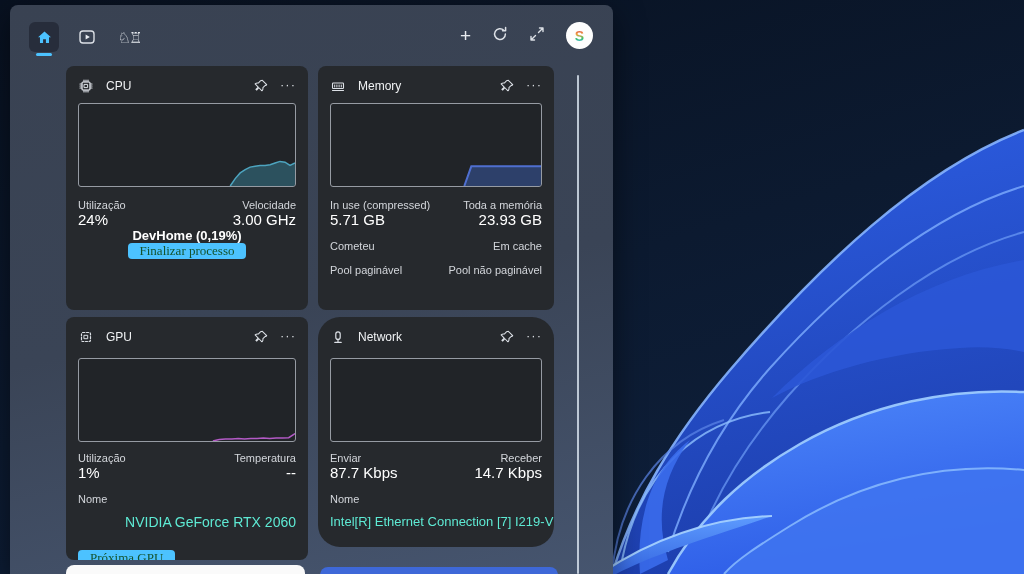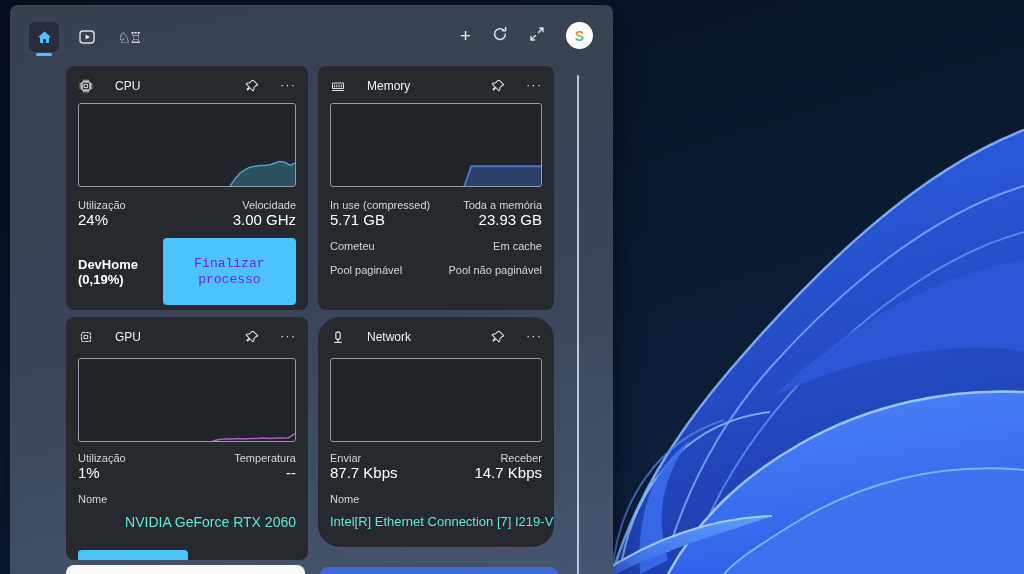--- a/index.html
+++ b/index.html
@@ -26,36 +26,36 @@
       background:linear-gradient(180deg,#e05548 15%,#f0a13a 40%,#3cc06c 65%,#35b5dc 90%);
       -webkit-background-clip:text;background-clip:text;color:transparent;}
 
   
   .widget{position:absolute;background:#26292d;border-radius:8px;box-sizing:border-box;
           padding:10px 12px;color:#fff;overflow:hidden;}
   .w-cpu{left:56px;top:61px;width:242px;height:244px;}
   .w-mem{left:308px;top:61px;width:236px;height:244px;}
   .w-gpu{left:56px;top:312px;width:242px;height:243px;}
   .w-net{left:308px;top:312px;width:236px;height:230px;border-radius:22px;}
-  .whead{display:flex;align-items:center;gap:21px;height:20px;}
+  .whead{display:flex;align-items:center;gap:12px;height:20px;}
   .wtitle{font-size:12px;color:#f0f2f4;}
   .wspace{flex:1;}
   .menu-dots{font-size:13px;color:#d9dce1;letter-spacing:1px;line-height:1;margin-top:-4px;}
   .chart{margin-top:7px;height:82px;border:1px solid #969ba3;border-radius:3px;
          background:#212428;position:relative;overflow:hidden;}
   .chart svg{position:absolute;left:0;bottom:0;}
   .chart-tall{margin-top:11px;}
   .lrow{display:flex;justify-content:space-between;font-size:11px;color:#d3d6db;margin-top:12px;}
   .vrow{display:flex;justify-content:space-between;font-size:15px;color:#ffffff;}
   .sublabel{font-size:11px;color:#d3d6db;margin-top:12px;}
-  .proc-row{display:flex;justify-content:flex-start;align-items:center;margin-top:10px;}
+  .proc-row{display:flex;justify-content:flex-start;align-items:center;flex-direction:column;}
   .proc-name{font-size:13px;font-weight:bold;color:#fff;}
   .name-value{font-size:13px;color:#5eead4;margin-top:9px;white-space:nowrap;text-align:right;}
-  .accent-btn{background:#4cc2ff;color:#6d28d9;border:none;border-radius:4px;
-              font-family:Liberation Mono, monospace;font-size:13px;padding:18px 12px;line-height:1.2;}
+  .accent-btn{background:#4cc2ff;color:#14532d;border:none;border-radius:4px;
+              font-family:Liberation Serif, serif;font-size:13px;padding:0 12px;line-height:1.2;}
   .btn-mt{display:inline-block;margin-top:20px;}
 
   
   .stub-light{position:absolute;left:56px;top:560px;width:239px;height:12px;background:#fafafa;border-radius:8px 8px 0 0;}
   .stub-blue{position:absolute;left:310px;top:562px;width:238px;height:10px;background:#3e68d8;border-radius:8px 8px 0 0;}
   .scrollbar{position:absolute;left:567px;top:70px;width:2px;height:499px;background:rgba(212,222,234,.85);border-radius:1px;}
 
   .icon-stroke{stroke:#dce0e6;stroke-width:1.2;fill:none;stroke-linecap:round;stroke-linejoin:round;}
 </style>
 </head>

